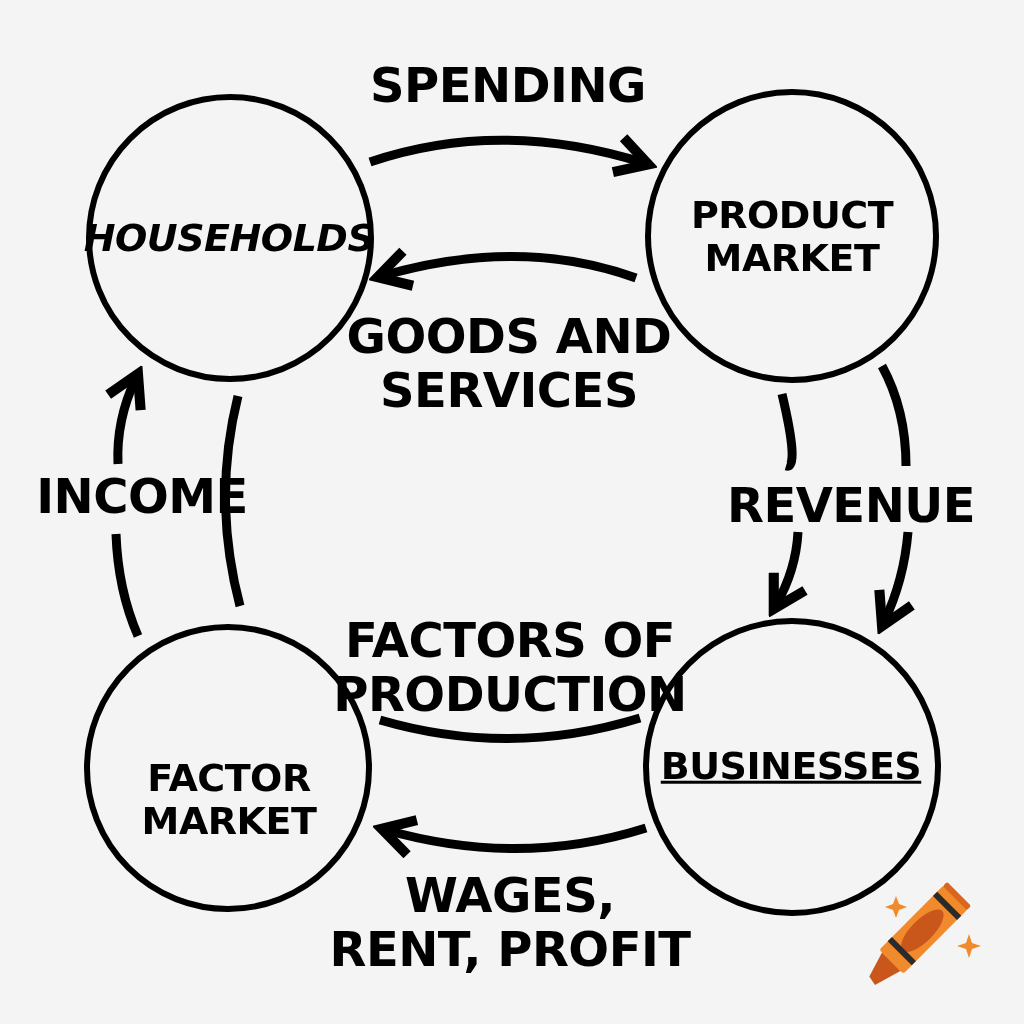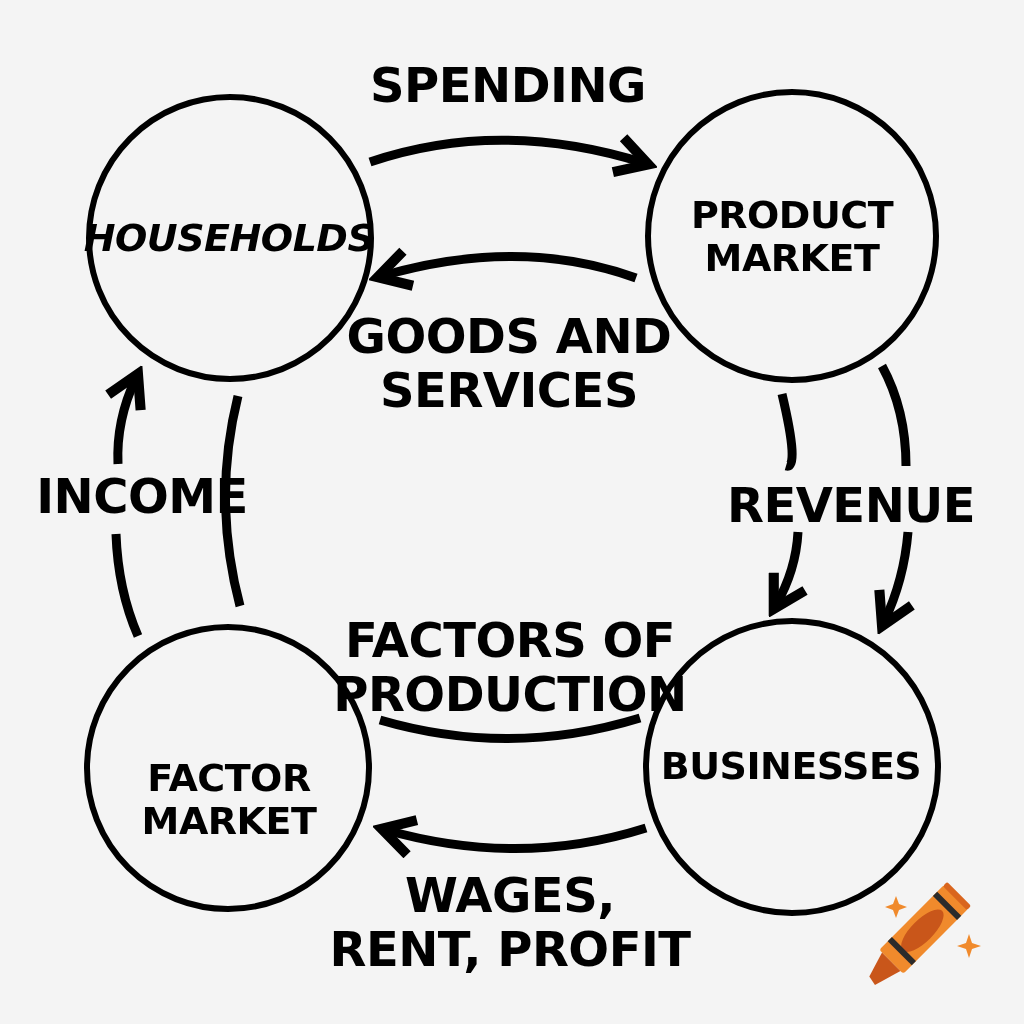--- a/index.html
+++ b/index.html
@@ -72,21 +72,21 @@
 
 <div class="label node-label" style="left:229px; top:238px;font-style:italic;">HOUSEHOLDS</div>
 <div class="label node-label" style="left:792px; top:237px;text-align:center;">
   <div>PRODUCT</div>
   <div>MARKET</div>
 </div>
 <div class="label node-label" style="left:229px; top:770px;margin-top:30px;">
   <div>FACTOR</div>
   <div>MARKET</div>
 </div>
-<div class="label node-label" style="left:791px; top:766px;">BUSINESSES</div>
+<div class="label node-label" style="left:791px; top:766px;text-decoration:underline;">BUSINESSES</div>
 
 <div class="label flow-label" style="left:508px; top:86px;">SPENDING</div>
 <div class="label flow-label" style="left:509px; top:364px;">
   <div>GOODS AND</div>
   <div>SERVICES</div>
 </div>
 <div class="label flow-label" style="left:142px; top:497px;">INCOME</div>
 <div class="label flow-label" style="left:851px; top:506px;">REVENUE</div>
 <div class="label flow-label" style="left:510px; top:632px;margin-top:36px;">
   <div>FACTORS OF</div>

